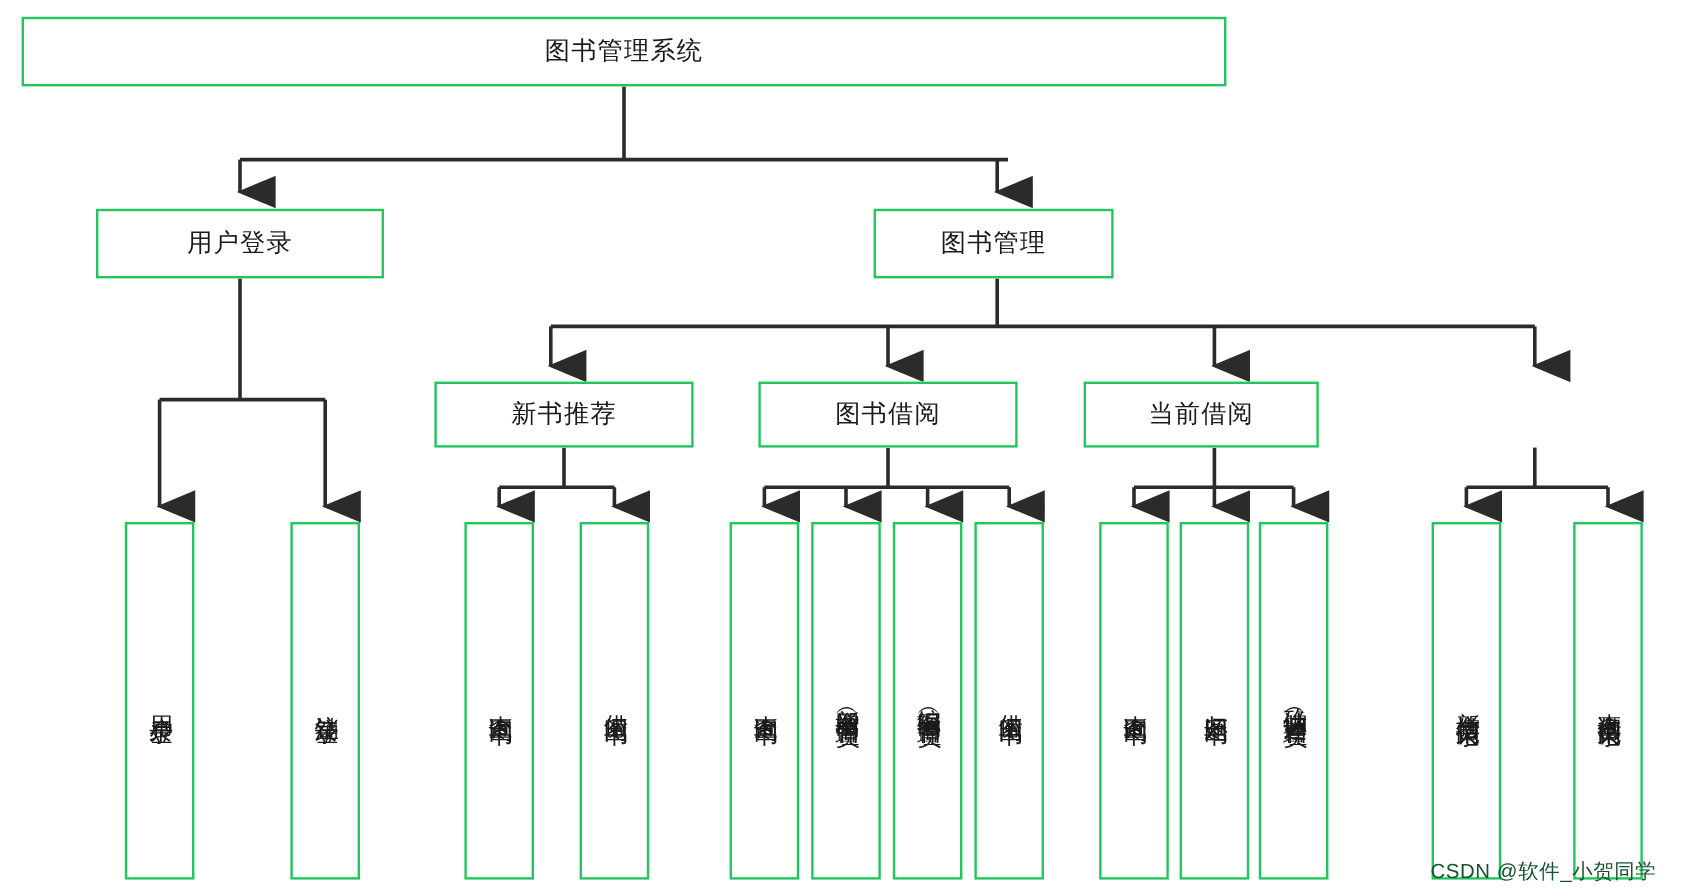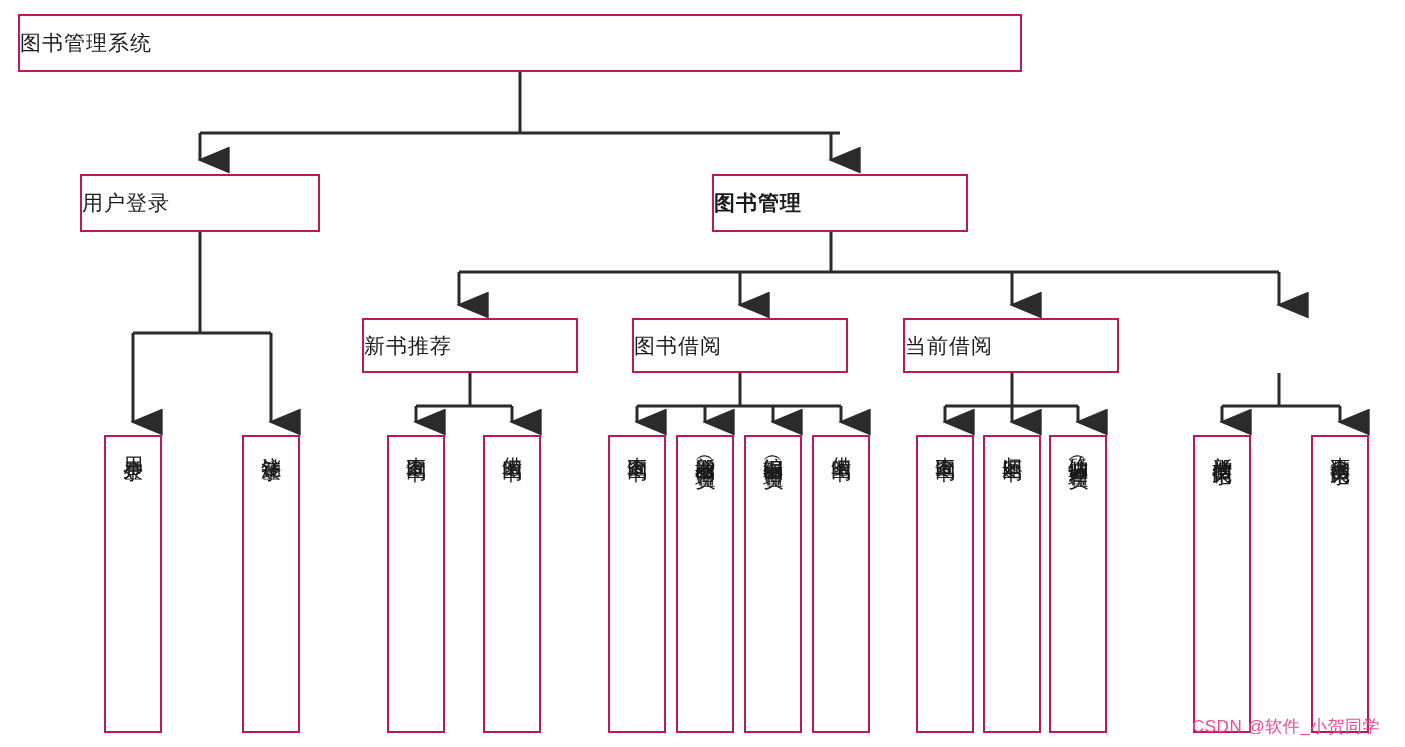--- a/index.html
+++ b/index.html
@@ -22,24 +22,25 @@
     position: absolute;
     left: 0;
     top: 0;
     width: 1405px;
     height: 747px;
     pointer-events: none;
   }
   .node {
     position: absolute;
     box-sizing: border-box;
-    border: 2px solid #be185d;
+    border: 2px solid #22c55e;
     background: #ffffff;
     display: flex;
     align-items: center;
+    justify-content: center;
     text-align: center;
   }
   .node.h {
     font-size: 21px;
     letter-spacing: 1px;
     line-height: 1.2;
   }
   .node.v {
     writing-mode: vertical-rl;
     text-orientation: upright;
@@ -49,21 +50,21 @@
     padding: 4px 0;
   }
   .node.v .vtext {
     writing-mode: vertical-rl;
     text-orientation: upright;
     display: block;
   }
   .watermark {
     position: absolute;
     font-size: 17px;
-    color: #ec4899;
+    color: #14532d;
     letter-spacing: 0.5px;
     white-space: nowrap;
     text-align: center;
   }
 </style>
 </head>
 <body>
 
 <div id="canvas">
 
@@ -117,31 +118,31 @@
     </g>
   </svg>
 
   <div class="node h" style="left:18px; top:14px; width:1004px; height:58px;">
     <span>图书管理系统</span>
   </div>
 
   <div class="node h" style="left:80px; top:174px; width:240px; height:58px;">
     <span>用户登录</span>
   </div>
-  <div class="node h" style="left:712px; top:174px; width:256px; height:58px;font-weight:bold;">
+  <div class="node h" style="left:728px; top:174px; width:200px; height:58px;">
     <span>图书管理</span>
   </div>
 
   <div class="node h" style="left:632px; top:318px; width:216px; height:55px;">
     <span>图书借阅</span>
   </div>
   <div class="node h" style="left:362px; top:318px; width:216px; height:55px;">
     <span>新书推荐</span>
   </div>
-  <div class="node h" style="left:903px; top:318px; width:216px; height:55px;">
+  <div class="node h" style="left:903px; top:318px; width:196px; height:55px;">
     <span>当前借阅</span>
   </div>
 
   <div class="node v" style="left:104px; top:435px; width:58px; height:298px;">
     <span class="vtext">用户登录</span>
   </div>
   <div class="node v" style="left:242px; top:435px; width:58px; height:298px;">
     <span class="vtext">注销登录</span>
   </div>
 

